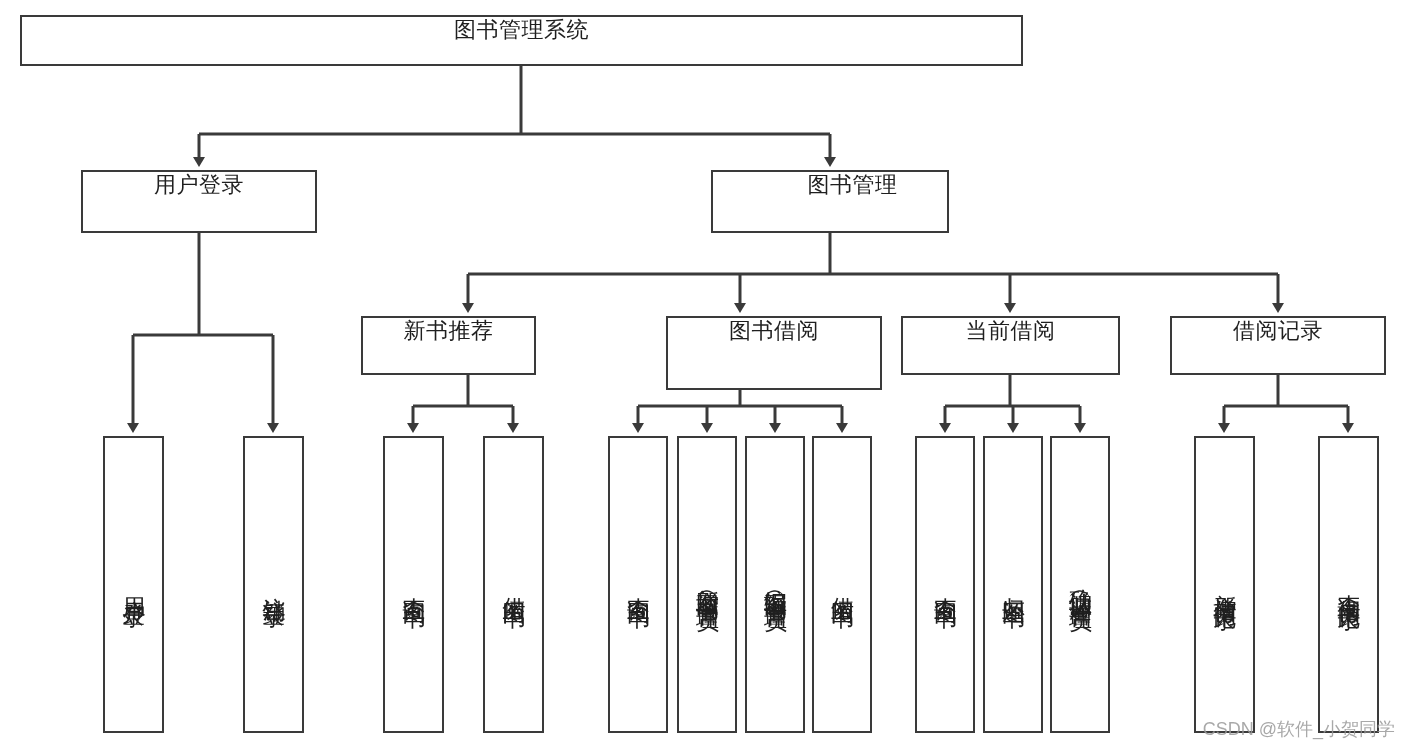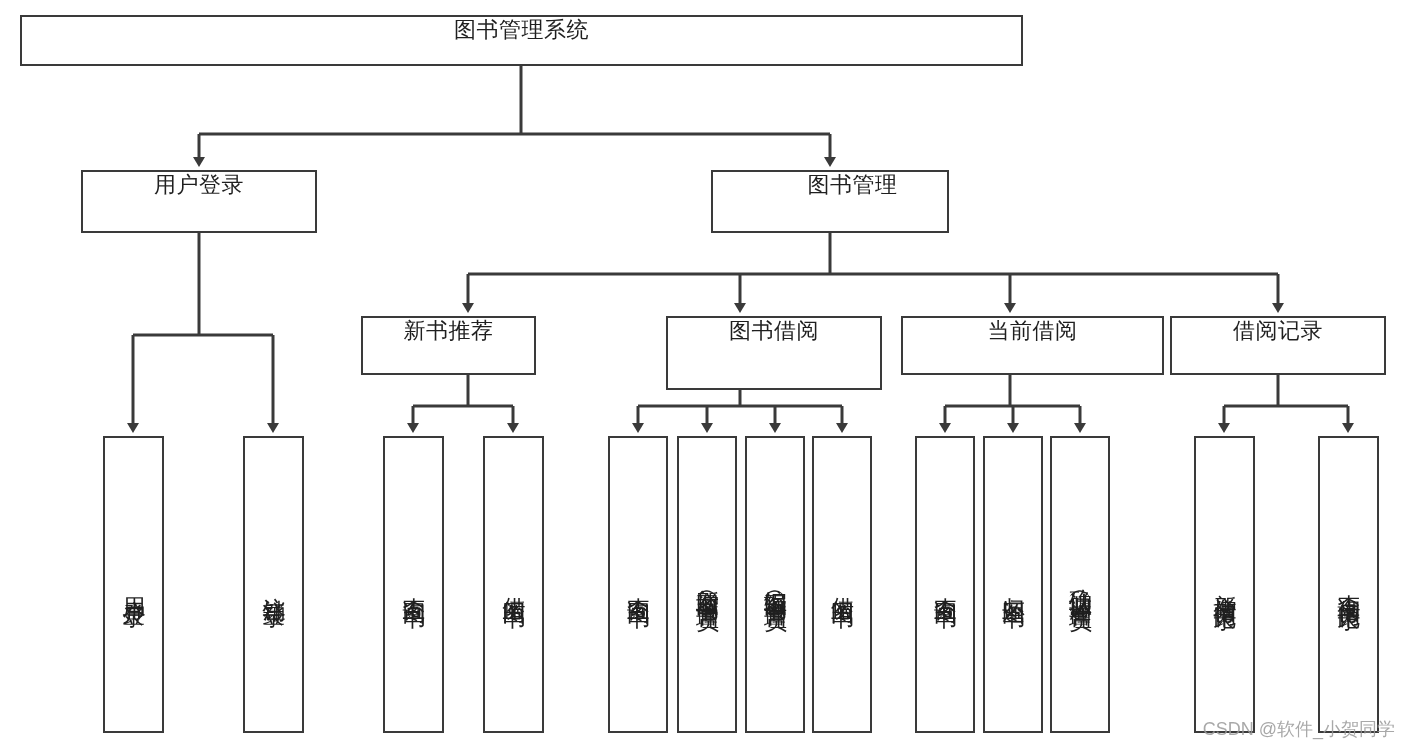--- a/index.html
+++ b/index.html
@@ -128,21 +128,21 @@
   </div>
 
   <div class="node" style="left:361px; top:316px; width:175px; height:59px;">
     <span class="label">新书推荐</span>
   </div>
 
   <div class="node" style="left:632px; top:316px; width:216px; height:74px;margin-left:34px;">
     <span class="label">图书借阅</span>
   </div>
 
-  <div class="node" style="left:901px; top:316px; width:263px; height:59px;">
+  <div class="node" style="left:901px; top:316px; width:219px; height:59px;">
     <span class="label">当前借阅</span>
   </div>
 
   <div class="node" style="left:1170px; top:316px; width:216px; height:59px;">
     <span class="label">借阅记录</span>
   </div>
 
   <div class="node vertical" style="left:103px; top:436px; width:61px; height:297px;">
     <span class="label">用户登录</span>
   </div>

